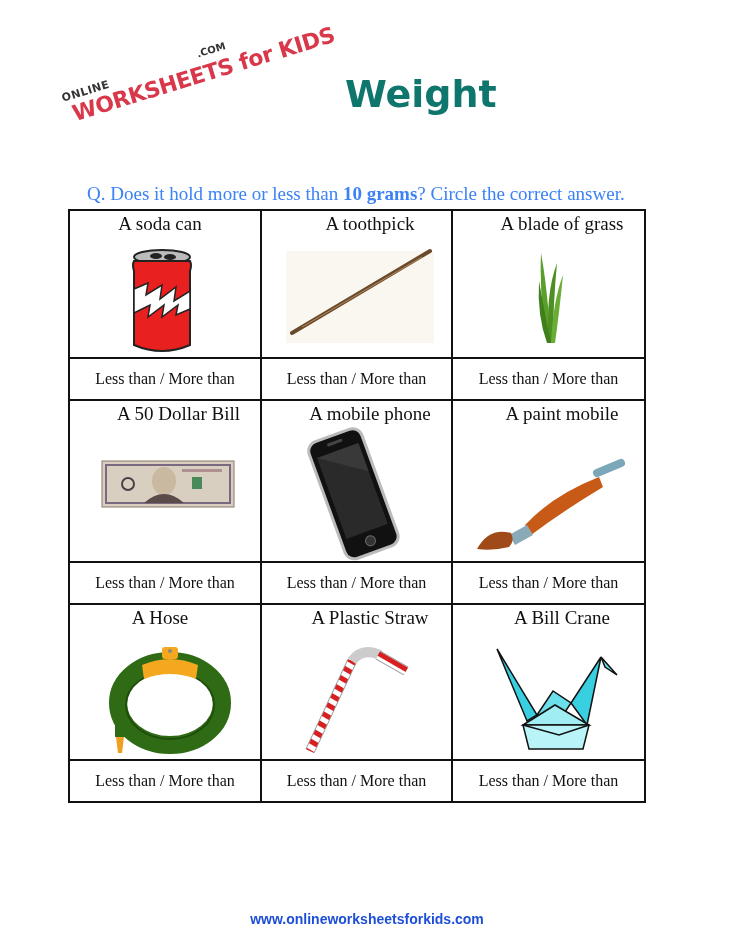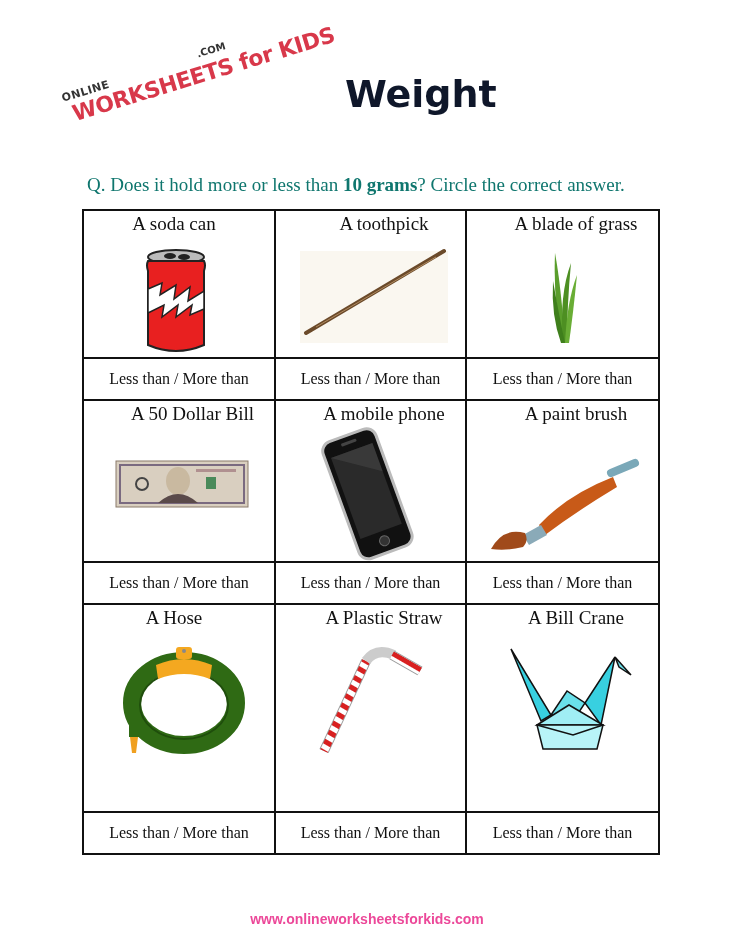--- a/index.html
+++ b/index.html
@@ -1,30 +1,30 @@
 <!DOCTYPE html>
 <html><head>
 <meta charset="utf-8">
 <style>
   html, body { margin:0; padding:0; background:#ffffff; }
   body { width:734px; height:950px; position:relative; overflow:hidden; font-family:"Liberation Serif", serif; color:#111; }
   .logo { position:absolute; left:70px; top:52px; width:190px; height:100px; transform:rotate(-17deg); transform-origin:left bottom; }
   .logo .online { position:absolute; left:8px; top:40px; font-family:"DejaVu Sans", sans-serif; font-size:11px; font-weight:bold; color:#333; letter-spacing:0.5px; }
   .logo .main { position:absolute; left:14px; top:52px; font-family:"DejaVu Sans", sans-serif; font-size:22px; font-weight:bold; color:#d8384a; letter-spacing:-0.5px; white-space:nowrap; }
   .logo .com { position:absolute; left:150px; top:38px; font-family:"DejaVu Sans", sans-serif; font-size:10px; font-weight:bold; color:#333; }
-  .title { position:absolute; left:345px; top:72px; font-family:"DejaVu Sans", sans-serif; font-size:38px; font-weight:bold; color:#0f172a; letter-spacing:0px; }
-  .question { position:absolute; left:87px; top:174px; font-size:19px; color:#0f766e; white-space:nowrap; }
+  .title { position:absolute; left:345px; top:72px; font-family:"DejaVu Sans", sans-serif; font-size:38px; font-weight:bold; color:#0f766e; letter-spacing:0px; }
+  .question { position:absolute; left:87px; top:183px; font-size:19px; color:#3b82f6; white-space:nowrap; }
   .question b { font-weight:bold; }
-  table.grid { position:absolute; left:82px; top:209px; width:576px; border-collapse:collapse; table-layout:fixed; }
+  table.grid { position:absolute; left:68px; top:209px; width:576px; border-collapse:collapse; table-layout:fixed; }
   table.grid td { border:2px solid #111; padding:0; vertical-align:top; text-align:center; }
   .item-cell { position:relative; }
   .item-label { display:block; font-size:19px; padding-top:2px; line-height:22px;margin-left:27px; }
   .pic { position:absolute; left:0; right:0; }
   .answer { font-size:16px; line-height:40px; height:40px; }
-  .footer { position:absolute; left:0; width:734px; top:911px; text-align:center; font-family:"Liberation Sans", sans-serif; font-weight:bold; font-size:14px; color:#ec4899; }
+  .footer { position:absolute; left:0; width:734px; top:911px; text-align:center; font-family:"Liberation Sans", sans-serif; font-weight:bold; font-size:14px; color:#1d4ed8; }
 </style>
 </head>
 <body>
 
 <div class="logo">
   <span class="online">ONLINE</span>
   <span class="main">WORKSHEETS for KIDS</span>
   <span class="com">.COM</span>
 </div>
 
@@ -94,36 +94,36 @@
         <g transform="rotate(-20 94 68)">
           <rect x="64" y="4" width="56" height="124" rx="10" fill="#111" stroke="#bbb" stroke-width="3"></rect>
           <rect x="70" y="20" width="44" height="86" fill="#2a2a2a"></rect>
           <path d="M70 20 L114 20 L114 50 Z" fill="#444" opacity="0.6"></path>
           <circle cx="92" cy="116" r="5" fill="#333" stroke="#666" stroke-width="1"></circle>
           <rect x="84" y="10" width="16" height="3" rx="1" fill="#444"></rect>
         </g>
       </svg>
     </td>
     <td class="item-cell">
-      <span class="item-label">A paint brush</span>
+      <span class="item-label">A paint mobile</span>
       <svg class="pic" style="top:36px" width="190" height="128" viewBox="0 0 190 128">
         <line x1="144" y1="36" x2="168" y2="26" stroke="#7aa8b8" stroke-width="8" stroke-linecap="round"></line>
         <path d="M72 88 Q100 58 146 40 L150 50 Q110 74 78 98 Z" fill="#c85a18"></path>
         <path d="M56 98 L74 88 L80 98 L62 108 Z" fill="#8aaab8"></path>
         <path d="M24 112 Q36 90 58 96 Q62 104 56 110 Q40 114 24 112 Z" fill="#a04a1a"></path>
       </svg>
     </td>
   </tr>
   <tr>
     <td class="answer">Less than / More than</td>
     <td class="answer">Less than / More than</td>
     <td class="answer">Less than / More than</td>
   </tr>
 
-  <tr style="height:208px">
+  <tr style="height:156px">
     <td class="item-cell">
       <span class="item-label" style="margin-left:-10px">A Hose</span>
       <svg class="pic" style="top:32px" width="188" height="128" viewBox="0 0 188 128">
         <ellipse cx="100" cy="66" rx="52" ry="42" fill="none" stroke="#2f6a14" stroke-width="18"></ellipse>
         <ellipse cx="100" cy="68" rx="44" ry="34" fill="none" stroke="#1f4e0c" stroke-width="2"></ellipse>
         <path d="M50 70 L50 100" stroke="#2f6a14" stroke-width="10"></path>
         <path d="M46 100 L54 100 L52 116 L48 116 Z" fill="#f0a020"></path>
         <path d="M72 28 Q100 16 128 28 L126 42 Q100 32 74 42 Z" fill="#f4a820"></path>
         <rect x="92" y="10" width="16" height="12" rx="3" fill="#f4a820"></rect>
         <circle cx="100" cy="14" r="2" fill="#888"></circle>

